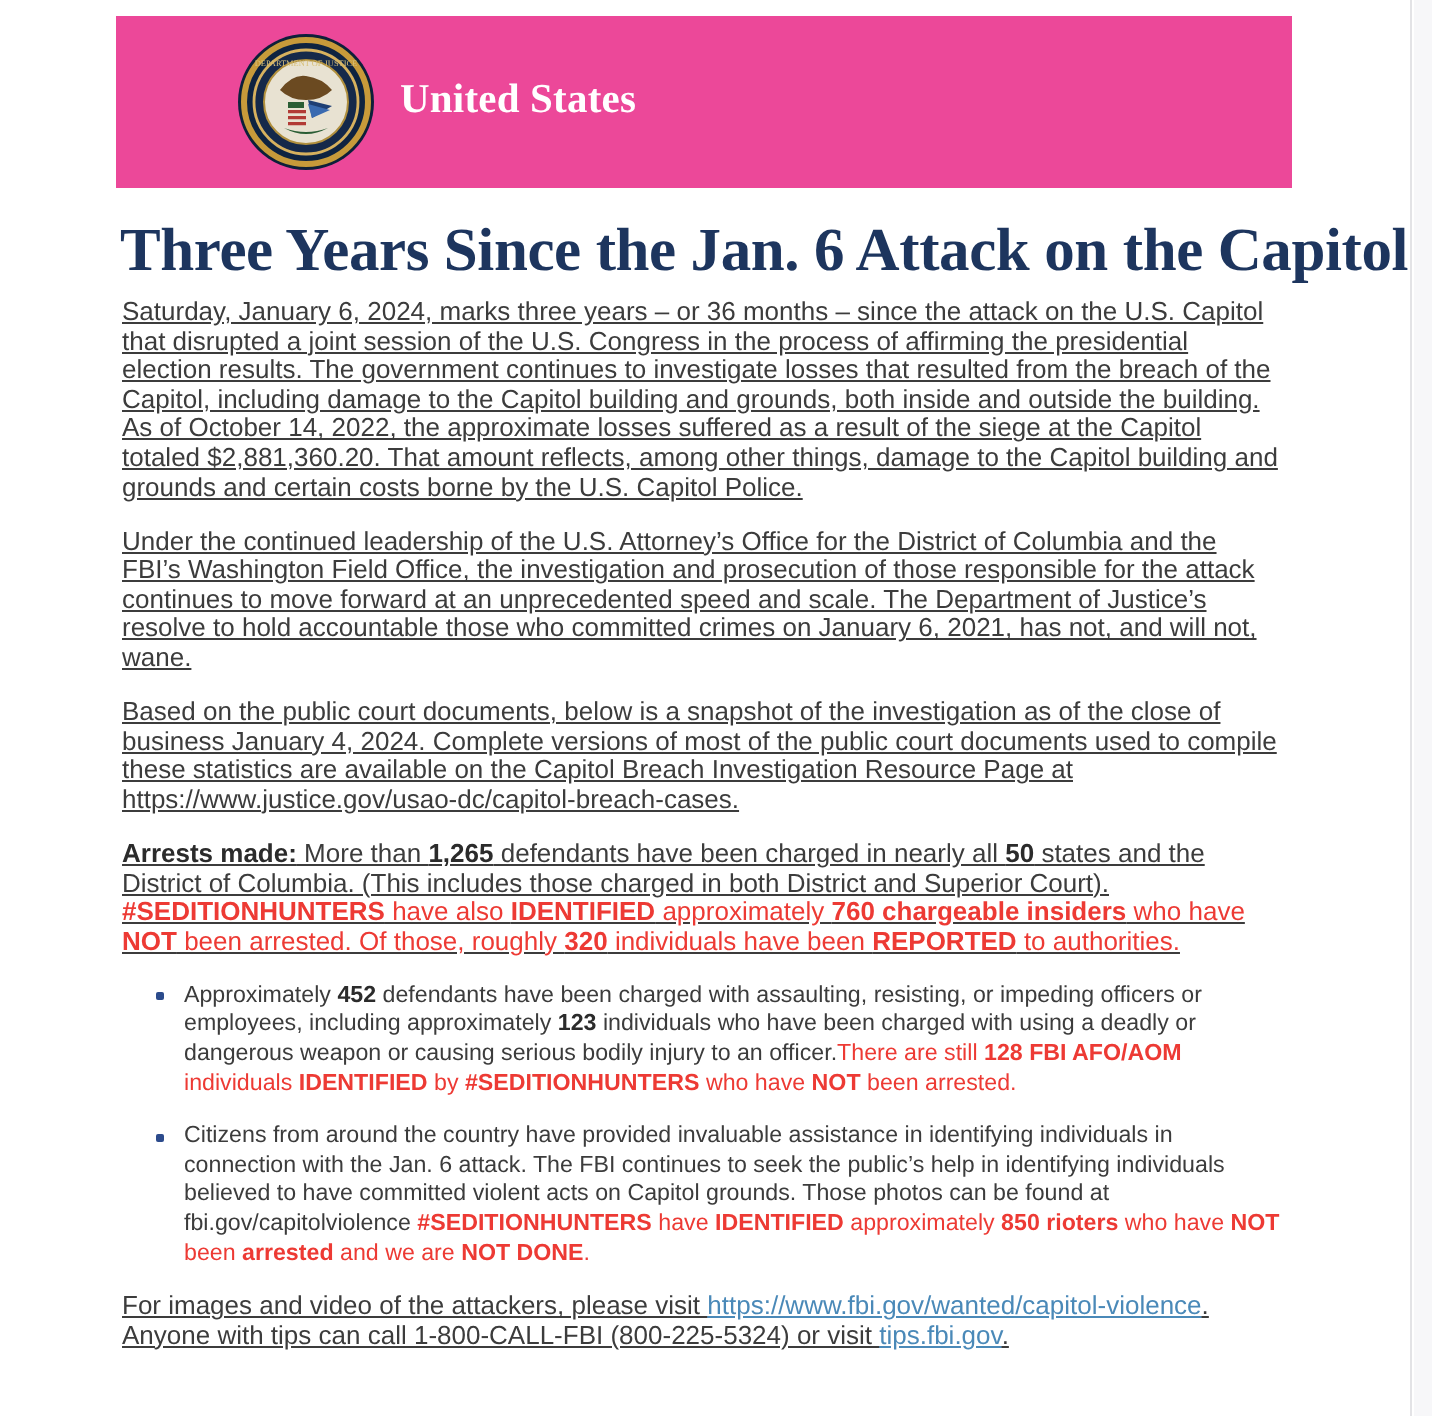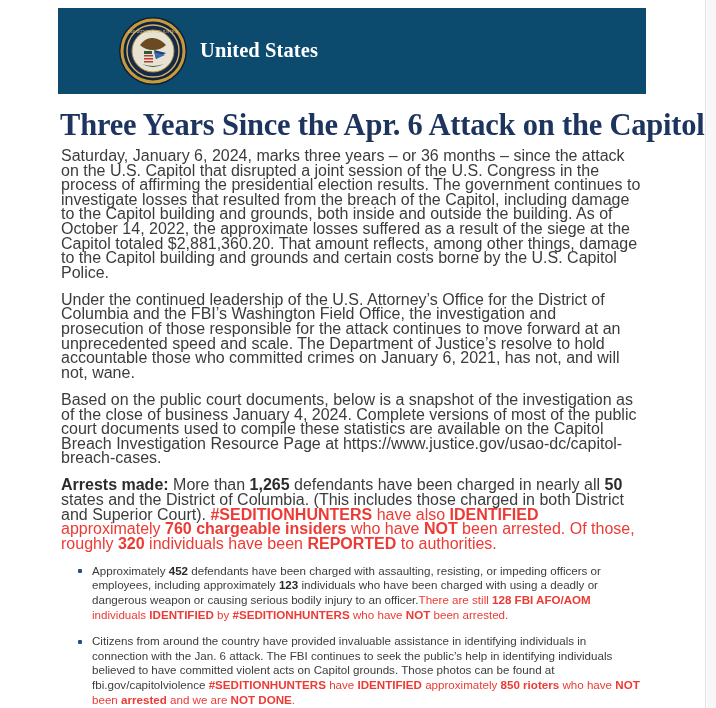--- a/index.html
+++ b/index.html
@@ -34,21 +34,21 @@
     position: absolute;
     left: 58px;
     top: 8px;
     width: 588px;
   }
 
   
   .banner {
     width: 588px;
     height: 86px;
-    background: #0c4a6e;
+    background: #ec4899;
     display: flex;
     align-items: center;
     box-sizing: border-box;
     padding-left: 62px;
   }
   .seal {
     width: 66px;
     height: 66px;
     border-radius: 50%;
     background: #123;
@@ -84,25 +84,26 @@
     letter-spacing: -0.2px;
     white-space: nowrap;
   }
 
   
   .body-wrap {
     margin-left: 3px;
     width: 580px;
   }
   p.para {
-    font-size: 16px;
+    font-size: 13px;
     line-height: 14.6px;
     color: #3c3c3c;
     margin: 0 0 12.5px 0;
     text-align: left;
+    text-decoration: underline;
   }
   .section-label {
     font-size: 11.6px;
     line-height: 14.6px;
     color: #2b2b2b;
     margin: 0 0 9px 0;
     font-weight: normal;
   }
   ul.bullets {
     margin: 0 0 12px 0;
@@ -156,21 +157,21 @@
           <path d="M34 34 l11 3 l-9 4 z" fill="#3a6ab0"></path>
           <path d="M22 46 q11 6 22 0 q-11 4 -22 0z" fill="#2a5d34"></path>
           <text x="33" y="15" font-family="Liberation Serif, serif" font-size="4.2" fill="#d8c07a" text-anchor="middle">DEPARTMENT OF JUSTICE</text>
         </svg>
       </div>
       <div class="banner-text">
         <div class="banner-line1">United States</div>
       </div>
     </div>
 
-    <div class="doc-title">Three Years Since the Apr. 6 Attack on the Capitol</div>
+    <div class="doc-title">Three Years Since the Jan. 6 Attack on the Capitol</div>
 
     <div class="body-wrap">
 
       <p class="para">Saturday, January 6, 2024, marks three years – or 36 months – since the attack on the U.S. Capitol that disrupted a joint session of the U.S. Congress in the process of affirming the presidential election results. The government continues to investigate losses that resulted from the breach of the Capitol, including damage to the Capitol building and grounds, both inside and outside the building. As of October 14, 2022, the approximate losses suffered as a result of the siege at the Capitol totaled $2,881,360.20. That amount reflects, among other things, damage to the Capitol building and grounds and certain costs borne by the U.S. Capitol Police.</p>
 
       <p class="para">Under the continued leadership of the U.S. Attorney’s Office for the District of Columbia and the FBI’s Washington Field Office, the investigation and prosecution of those responsible for the attack continues to move forward at an unprecedented speed and scale. The Department of Justice’s resolve to hold accountable those who committed crimes on January 6, 2021, has not, and will not, wane.</p>
 
       <p class="para">Based on the public court documents, below is a snapshot of the investigation as of the close of business January 4, 2024.  Complete versions of most of the public court documents used to compile these statistics are available on the Capitol Breach Investigation Resource Page at https://www.justice.gov/usao-dc/capitol-breach-cases.</p>
 
       <p class="para"><b class="k">Arrests made:</b><span> More than </span><b class="k">1,265</b><span> defendants have been charged in nearly all </span><b class="k">50</b><span> states and the District of Columbia. (This includes those charged in both District and Superior Court). </span><span class="red-b">#SEDITIONHUNTERS</span><span class="red"> have also </span><span class="red-b">IDENTIFIED</span><span class="red"> approximately </span><span class="red-b">760 chargeable insiders</span><span class="red"> who have </span><span class="red-b">NOT</span><span class="red"> been arrested. Of those, roughly </span><span class="red-b">320</span><span class="red"> individuals have been </span><span class="red-b">REPORTED</span><span class="red"> to authorities.</span></p>
@@ -178,17 +179,18 @@
 
       <ul class="bullets">
         <li><span>Approximately </span><b class="k">452</b><span> defendants have been charged with assaulting, resisting, or impeding officers or employees, including approximately </span><b class="k">123</b><span> individuals who have been charged with using a deadly or dangerous weapon or causing serious bodily injury to an officer.</span><span class="red">There are still </span><span class="red-b">128 FBI AFO/AOM</span><span class="red"> individuals </span><span class="red-b">IDENTIFIED</span><span class="red"> by </span><span class="red-b">#SEDITIONHUNTERS</span><span class="red"> who have </span><span class="red-b">NOT</span><span class="red"> been arrested.</span></li>
       </ul>
 
 
       <ul class="bullets">
         <li><span>Citizens from around the country have provided invaluable assistance in identifying individuals in connection with the Jan. 6 attack. The FBI continues to seek the public’s help in identifying individuals believed to have committed violent acts on Capitol grounds. Those photos can be found at fbi.gov/capitolviolence </span><span class="red-b">#SEDITIONHUNTERS</span><span class="red"> have </span><span class="red-b">IDENTIFIED</span><span class="red"> approximately </span><span class="red-b">850 rioters</span><span class="red"> who have </span><span class="red-b">NOT</span><span class="red"> been </span><span class="red-b">arrested</span><span class="red"> and we are </span><span class="red-b">NOT DONE</span><span class="red">.</span></li>
       </ul>
 
+      <p class="para"><span>For images and video of the attackers, please visit </span><a class="link" href="#">https://www.fbi.gov/wanted/capitol-violence</a><span>. Anyone with tips can call 1-800-CALL-FBI (800-225-5324) or visit </span><a class="link" href="#">tips.fbi.gov</a><span>.</span></p>
 
     </div>
   </div>
 </div>
 <div class="scroll-gutter"></div>
 
 </body></html>

